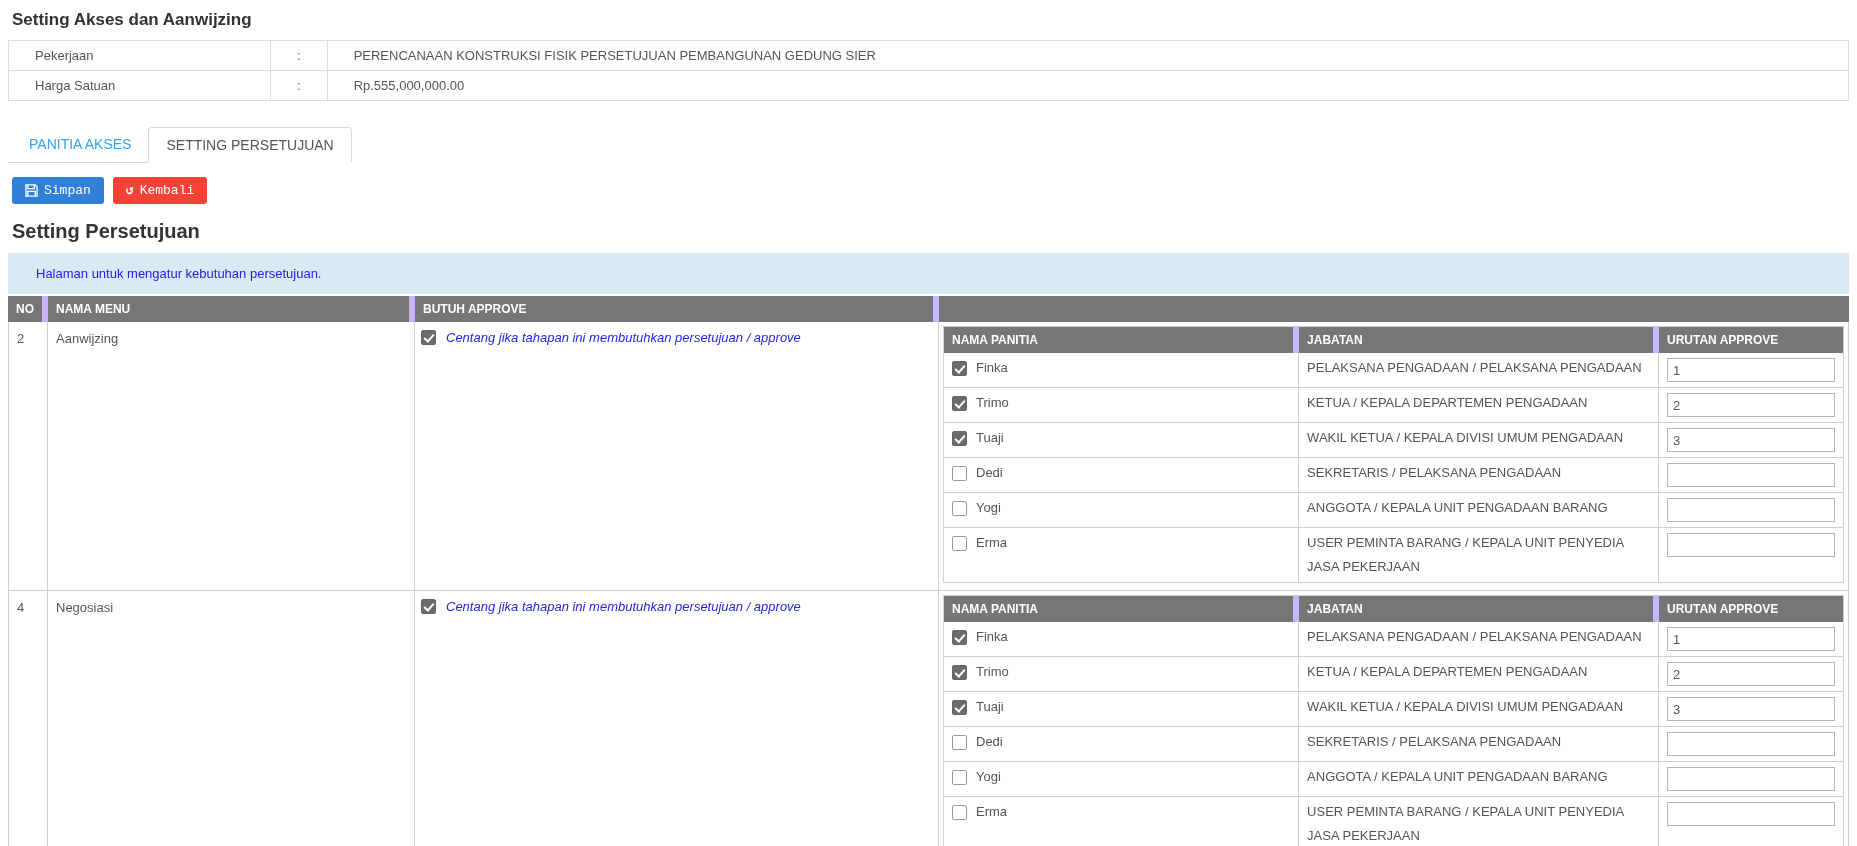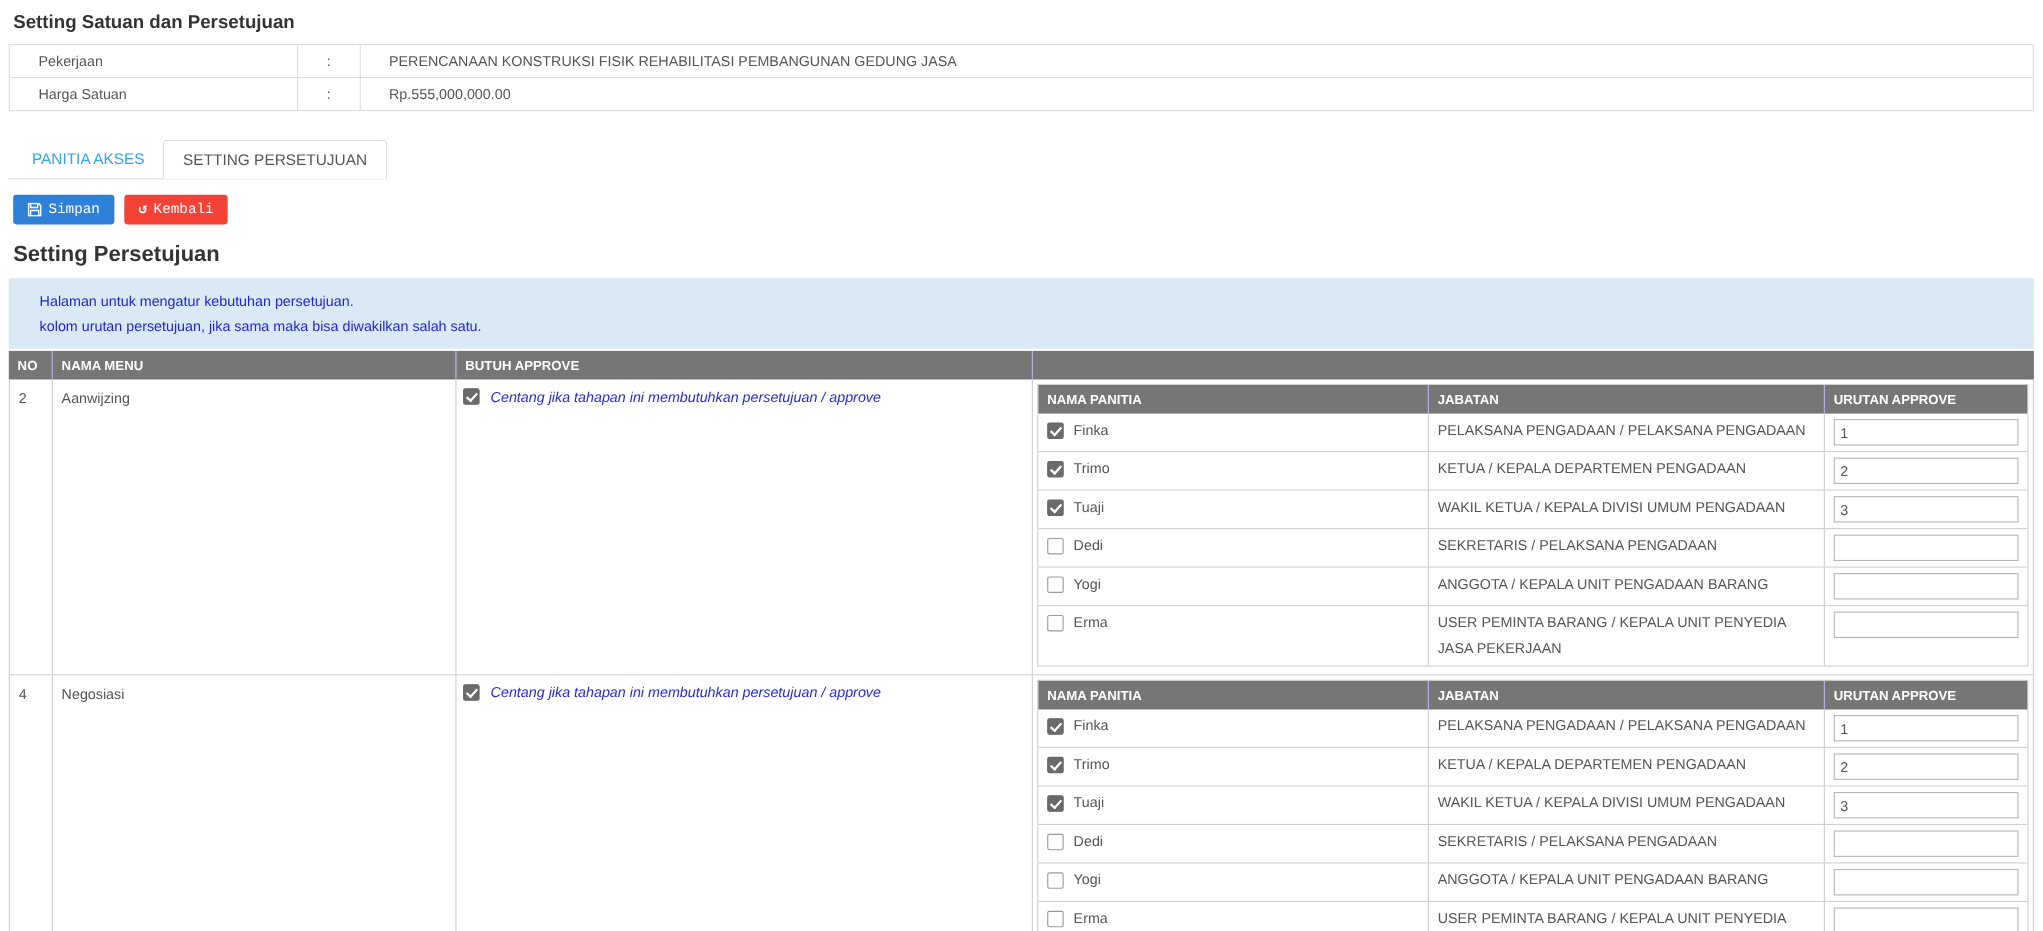--- a/index.html
+++ b/index.html
@@ -51,21 +51,21 @@
     color: #2222dd;
     font-size: 13px;
     padding: 9px 28px;
     line-height: 23px;
   }
 
   
   table.main { width: 100%; border-collapse: separate; border-spacing: 0; margin-top: 2px; border-bottom: 1px solid #c9c9c9; }
   table.main > thead th, table.nested thead th {
     background: #767676; color: #fff; font-size: 12px; font-weight: bold;
-    text-align: left; padding: 6px 8px; border-right: 1px solid #c4b5fd; height: 25px;
+    text-align: left; padding: 6px 8px; border-right: 6px solid #c4b5fd; height: 25px;
     white-space: nowrap;
   }
   table.main > thead th:last-child, table.nested thead th:last-child { border-right: none; }
   table.main > tbody > tr > td {
     border-right: 1px solid #cfcfcf; border-bottom: 1px solid #cfcfcf;
     vertical-align: top; font-size: 13px; color: #555;
   }
   table.main > tbody > tr > td:first-child { border-left: 1px solid #cfcfcf; }
   table.main > tbody > tr:last-child > td { border-bottom: 1px solid #cfcfcf; }
   td.cell-no, td.cell-menu { padding: 9px 8px; }
@@ -103,28 +103,28 @@
     width: 168px; height: 24px; margin: 2px 0;
     border: 1px solid #b5b5b5; font-size: 13px; color: #555;
     padding: 2px 5px; font-family: "Liberation Sans", sans-serif;
   }
 </style>
 </head>
 <body>
 
 <div class="page">
 
-  <div class="page-title">Setting Satuan dan Persetujuan</div>
+  <div class="page-title">Setting Akses dan Aanwijzing</div>
 
   <table class="info-table">
     <tbody>
       <tr>
         <td class="info-label">Pekerjaan</td>
         <td class="info-sep">:</td>
-        <td>PERENCANAAN KONSTRUKSI FISIK REHABILITASI PEMBANGUNAN GEDUNG JASA</td>
+        <td>PERENCANAAN KONSTRUKSI FISIK PERSETUJUAN PEMBANGUNAN GEDUNG SIER</td>
       </tr>
       <tr>
         <td class="info-label">Harga Satuan</td>
         <td class="info-sep">:</td>
         <td>Rp.555,000,000.00</td>
       </tr>
     </tbody>
   </table>
 
   <div class="tabs">
@@ -144,21 +144,20 @@
     <button class="btn btn-red">
       <span class="glyph">↺</span>
       <span>Kembali</span>
     </button>
   </div>
 
   <div class="section-title">Setting Persetujuan</div>
 
   <div class="info-box">
     <div>Halaman untuk mengatur kebutuhan persetujuan.</div>
-    <div>kolom urutan persetujuan, jika sama maka bisa diwakilkan salah satu.</div>
   </div>
 
   <table class="main">
     <colgroup>
         <col style="width:40px">
         <col style="width:367px">
         <col style="width:524px">
         <col>
       </colgroup>
     <thead>

